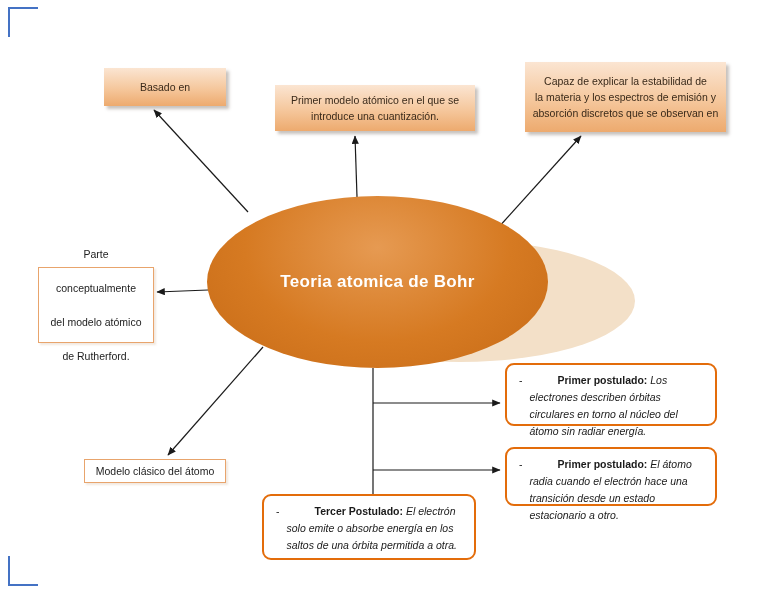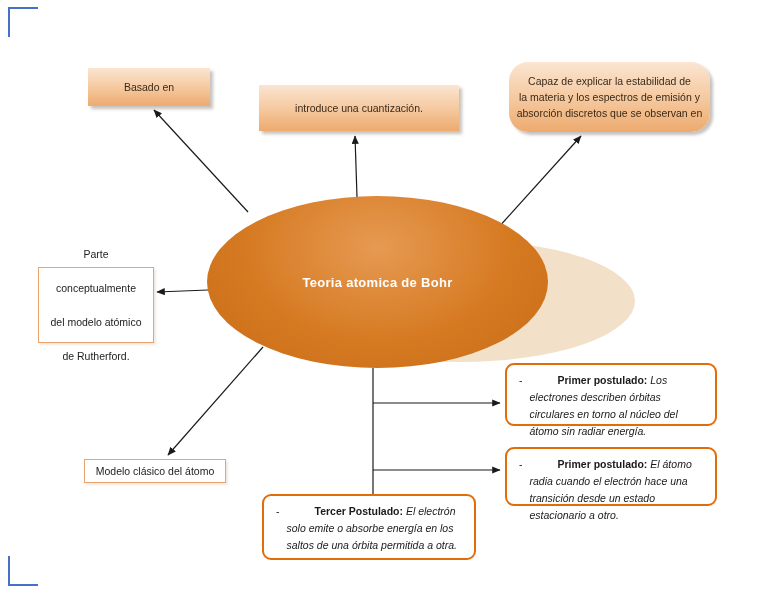--- a/index.html
+++ b/index.html
@@ -23,34 +23,34 @@
   svg.arrows { position:absolute; left:0; top:0; z-index:2; pointer-events:none; }
 
   
   .ellipse {
     position:absolute; left:207px; top:196px; width:341px; height:172px;
     border-radius:50%; z-index:3;
     background:radial-gradient(ellipse at 50% 30%, #E69A52 0%, #D67A22 55%, #C66A16 100%);
     display:flex; align-items:center; justify-content:center;
   }
   .ellipse .title {
-    color:#ffffff; font-weight:700; font-size:13px; letter-spacing:.3px; text-align:center;
+    color:#ffffff; font-weight:700; font-size:17px; letter-spacing:.3px; text-align:center;
   }
 
   
   .gbox {
     position:absolute; z-index:4; text-align:center;
     background:linear-gradient(180deg, #FBE5D2 0%, #F5C79C 55%, #EDAA6E 100%);
     box-shadow:3px 3px 3px rgba(130,120,110,0.45);
     color:#3A2A1A; font-size:10.5px; line-height:16px;
-    display:flex; flex-direction:column; justify-content:center;
+    display:flex; flex-direction:column; justify-content:center;margin-left:16px;
   }
   .n-basado        { left:88px;  top:68px;  width:122px; height:38px; }
   .n-primer-modelo { left:259px; top:85px;  width:200px; height:46px; }
-  .n-capaz         { left:509px; top:62px;  width:201px; height:70px;border-radius:19px; }
+  .n-capaz         { left:509px; top:62px;  width:201px; height:70px; }
 
   
   .wbox {
     position:absolute; z-index:4; background:#ffffff;
     border:1px solid #E8A46C; color:#222222; font-size:10.5px; line-height:16px;
     text-align:center; display:flex; flex-direction:column; justify-content:center;
     box-shadow:2px 2px 2px rgba(210,180,150,0.30);
   }
   .n-parte          { left:38px;  top:267px; width:114px; height:74px;gap:18px; }
   .n-modelo-clasico { left:84px; top:459px; width:140px; height:22px; }
@@ -98,20 +98,21 @@
 
   <div class="ellipse">
     <span class="title">Teoria atomica de Bohr</span>
   </div>
 
   <div class="gbox n-basado">
     <div>Basado en</div>
   </div>
 
   <div class="gbox n-primer-modelo">
+    <div>Primer modelo atómico en el que se</div>
     <div>introduce una cuantización.</div>
   </div>
 
   <div class="gbox n-capaz">
     <div>Capaz de explicar la estabilidad de</div>
     <div>la materia y los espectros de emisión y</div>
     <div>absorción discretos que se observan en</div>
   </div>
 
   <div class="wbox n-parte">

